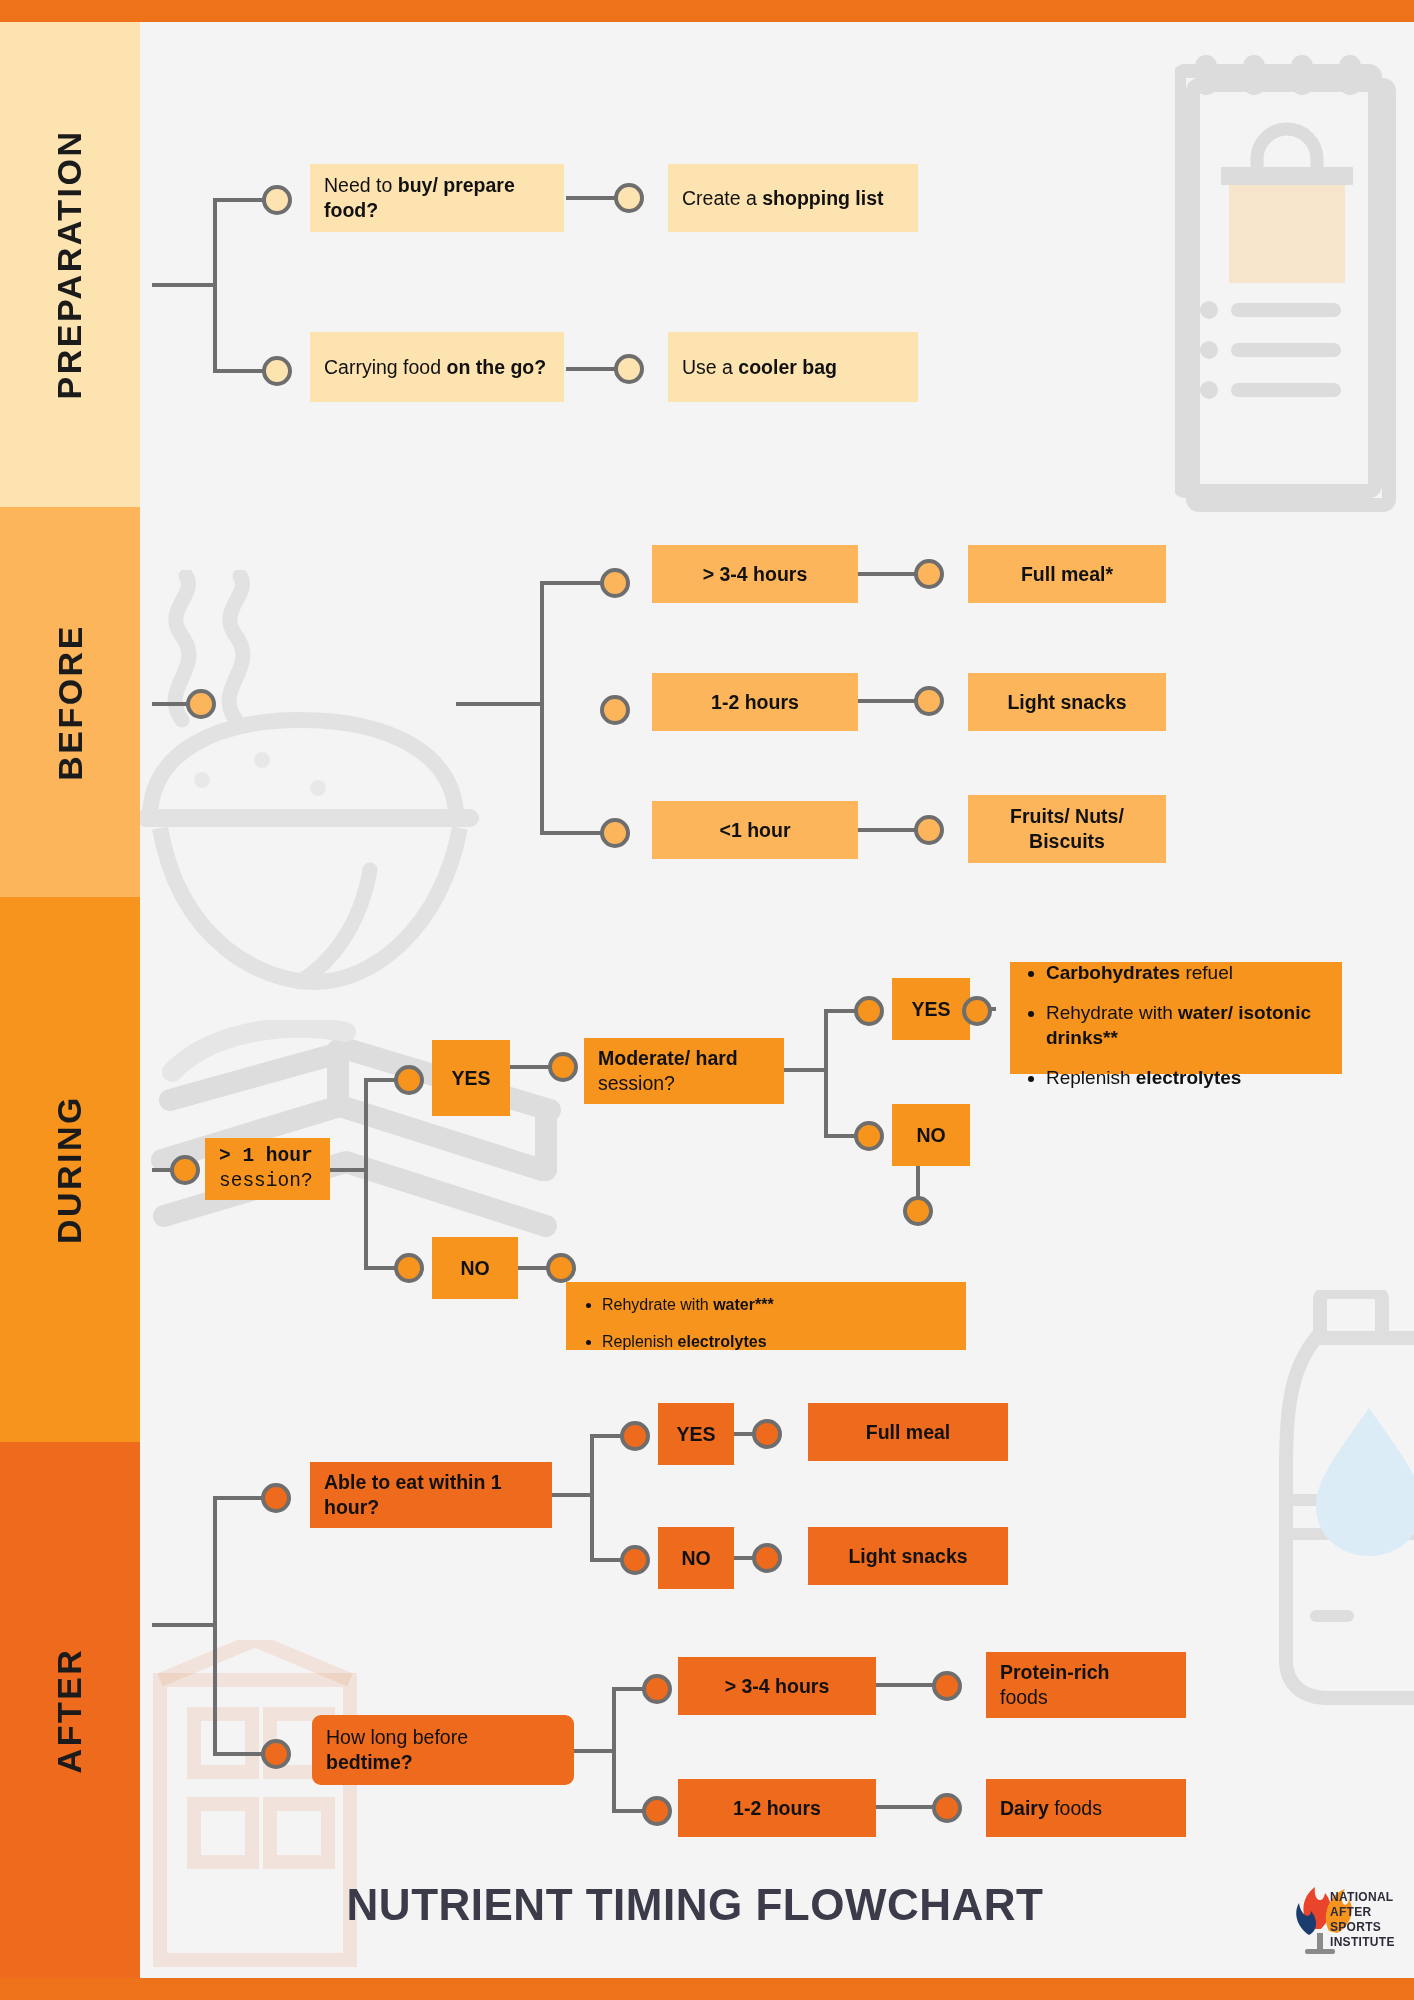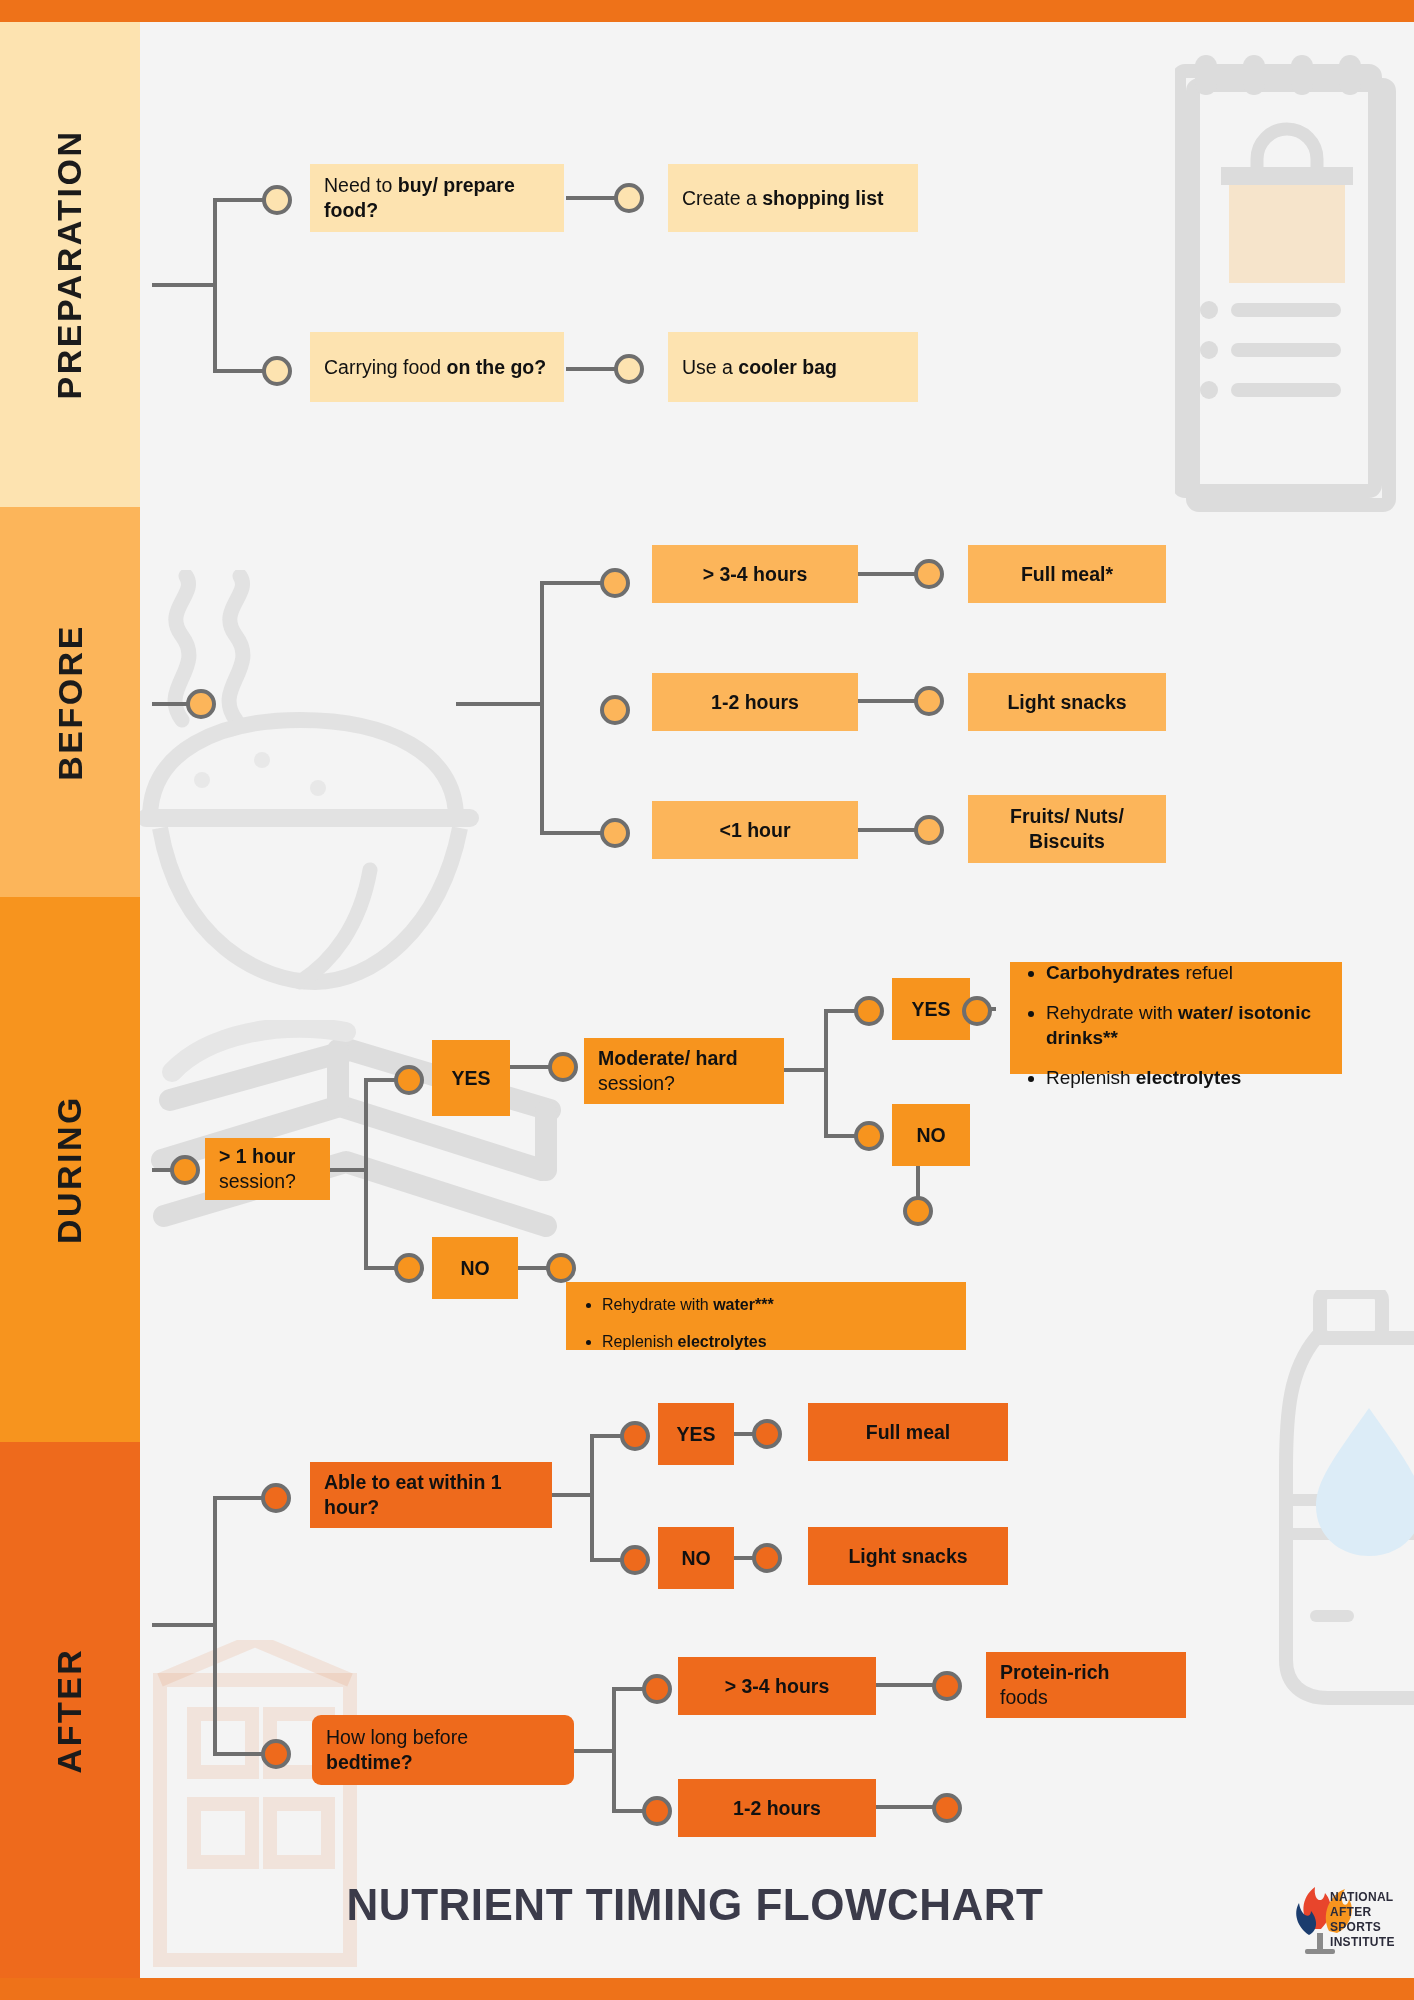--- a/index.html
+++ b/index.html
@@ -204,21 +204,21 @@
     <b>&lt;1 hour</b>
   </div>
   <div class="hline" style="left:858px;top:828px;width:58px;"></div>
   <div class="dot d-before" style="left:914px;top:815px;"></div>
   <div class="box t-before center" style="left:968px;top:795px;width:198px;height:68px;">
     <b>Fruits/ Nuts/ Biscuits</b>
   </div>
 
   <div class="hline" style="left:152px;top:1168px;width:22px;"></div>
   <div class="dot d-during" style="left:170px;top:1155px;"></div>
-  <div class="box t-during" style="left:205px;top:1138px;width:125px;height:62px;">
+  <div class="box t-during" style="left:205px;top:1138px;width:125px;height:62px;font-family:Liberation Mono, monospace;">
     <span><b>&gt; 1 hour</b><br>session?</span>
   </div>
   <div class="hline" style="left:330px;top:1168px;width:38px;"></div>
   <div class="vline" style="left:364px;top:1078px;height:192px;"></div>
   <div class="hline" style="left:364px;top:1078px;width:34px;"></div>
   <div class="hline" style="left:364px;top:1266px;width:34px;"></div>
 
   <div class="dot d-during" style="left:394px;top:1065px;"></div>
   <div class="box t-during center" style="left:432px;top:1040px;width:78px;height:76px;">
     <b>YES</b>
@@ -320,20 +320,23 @@
   <div class="box t-after" style="left:986px;top:1652px;width:200px;height:66px;">
     <span><b>Protein-rich</b><br>foods</span>
   </div>
 
   <div class="dot d-after" style="left:642px;top:1796px;"></div>
   <div class="box t-after center" style="left:678px;top:1779px;width:198px;height:58px;">
     <b>1-2 hours</b>
   </div>
   <div class="hline" style="left:876px;top:1805px;width:58px;"></div>
   <div class="dot d-after" style="left:932px;top:1793px;"></div>
+  <div class="box t-after" style="left:986px;top:1779px;width:200px;height:58px;">
+    <span><b>Dairy</b> foods</span>
+  </div>
 
   <div class="footer-title">NUTRIENT TIMING FLOWCHART</div>
 
   <svg class="logo" viewBox="0 0 105 80">
     <g transform="translate(6,4)">
       <path d="M22 50 C8 38 10 18 24 8 C22 22 32 26 34 14 C44 26 40 40 30 50 Z" fill="#e8452c"></path>
       <path d="M38 52 C30 36 38 16 54 10 C46 24 56 32 58 20 C66 34 56 50 46 54 Z" fill="#f7941e"></path>
       <path d="M18 56 C6 48 2 34 8 24 C10 38 20 40 20 32 C28 42 26 52 18 56 Z" fill="#1b3c6e"></path>
       <rect x="26" y="54" width="6" height="18" fill="#8a8a8a"></rect>
       <rect x="14" y="70" width="30" height="5" rx="2" fill="#8a8a8a"></rect>

